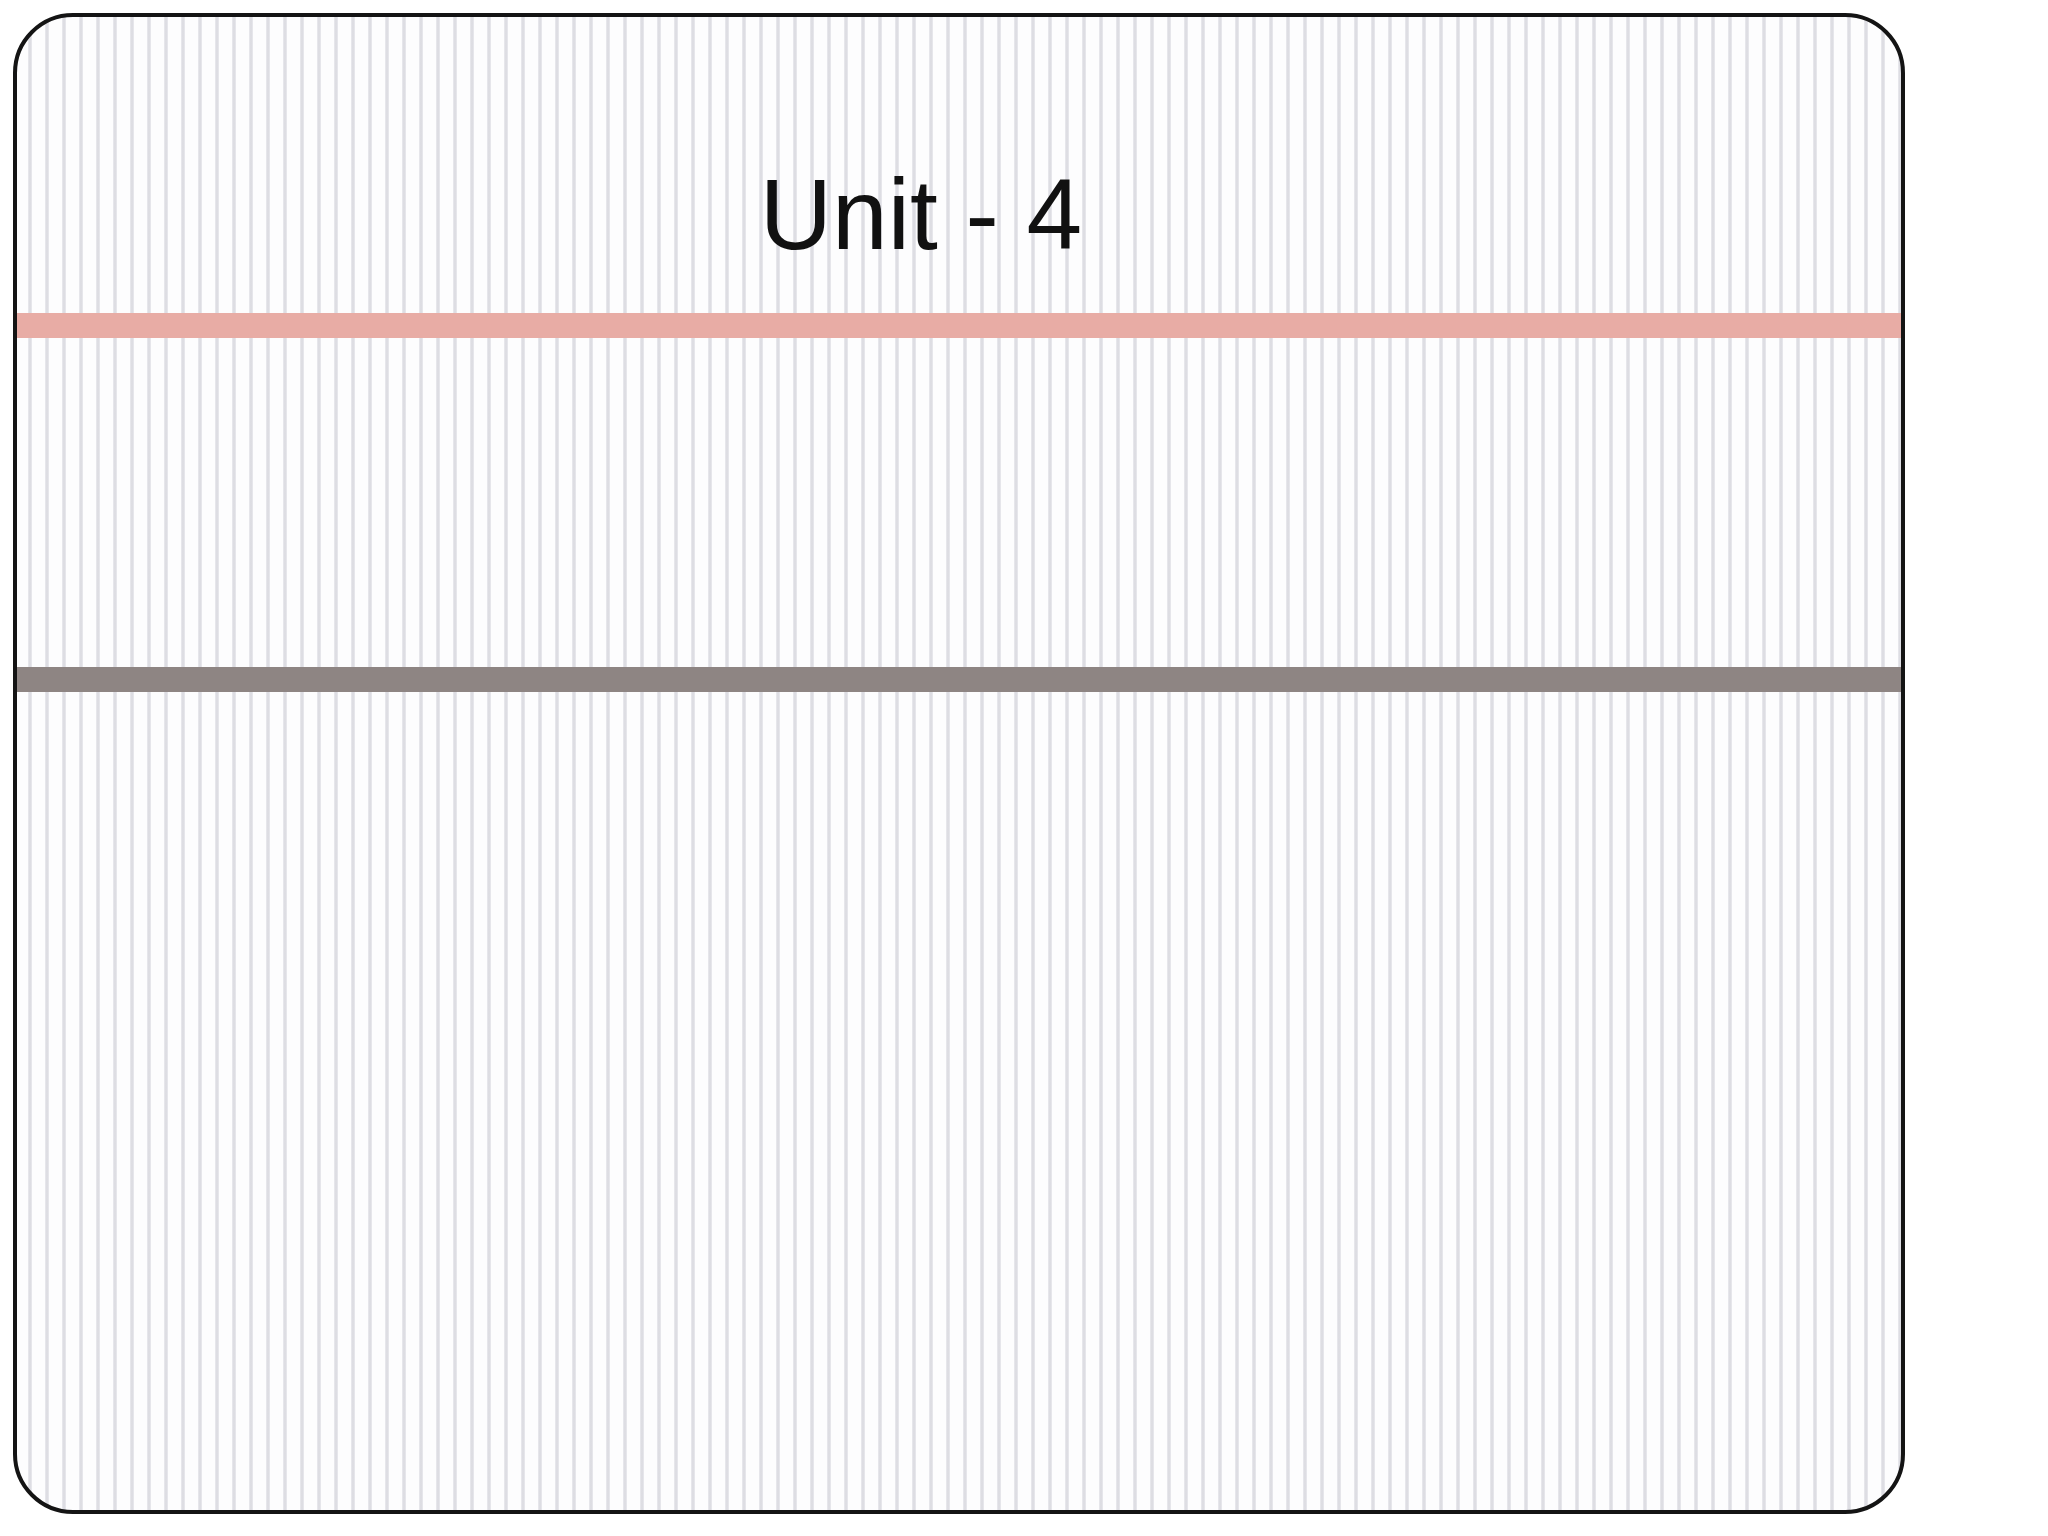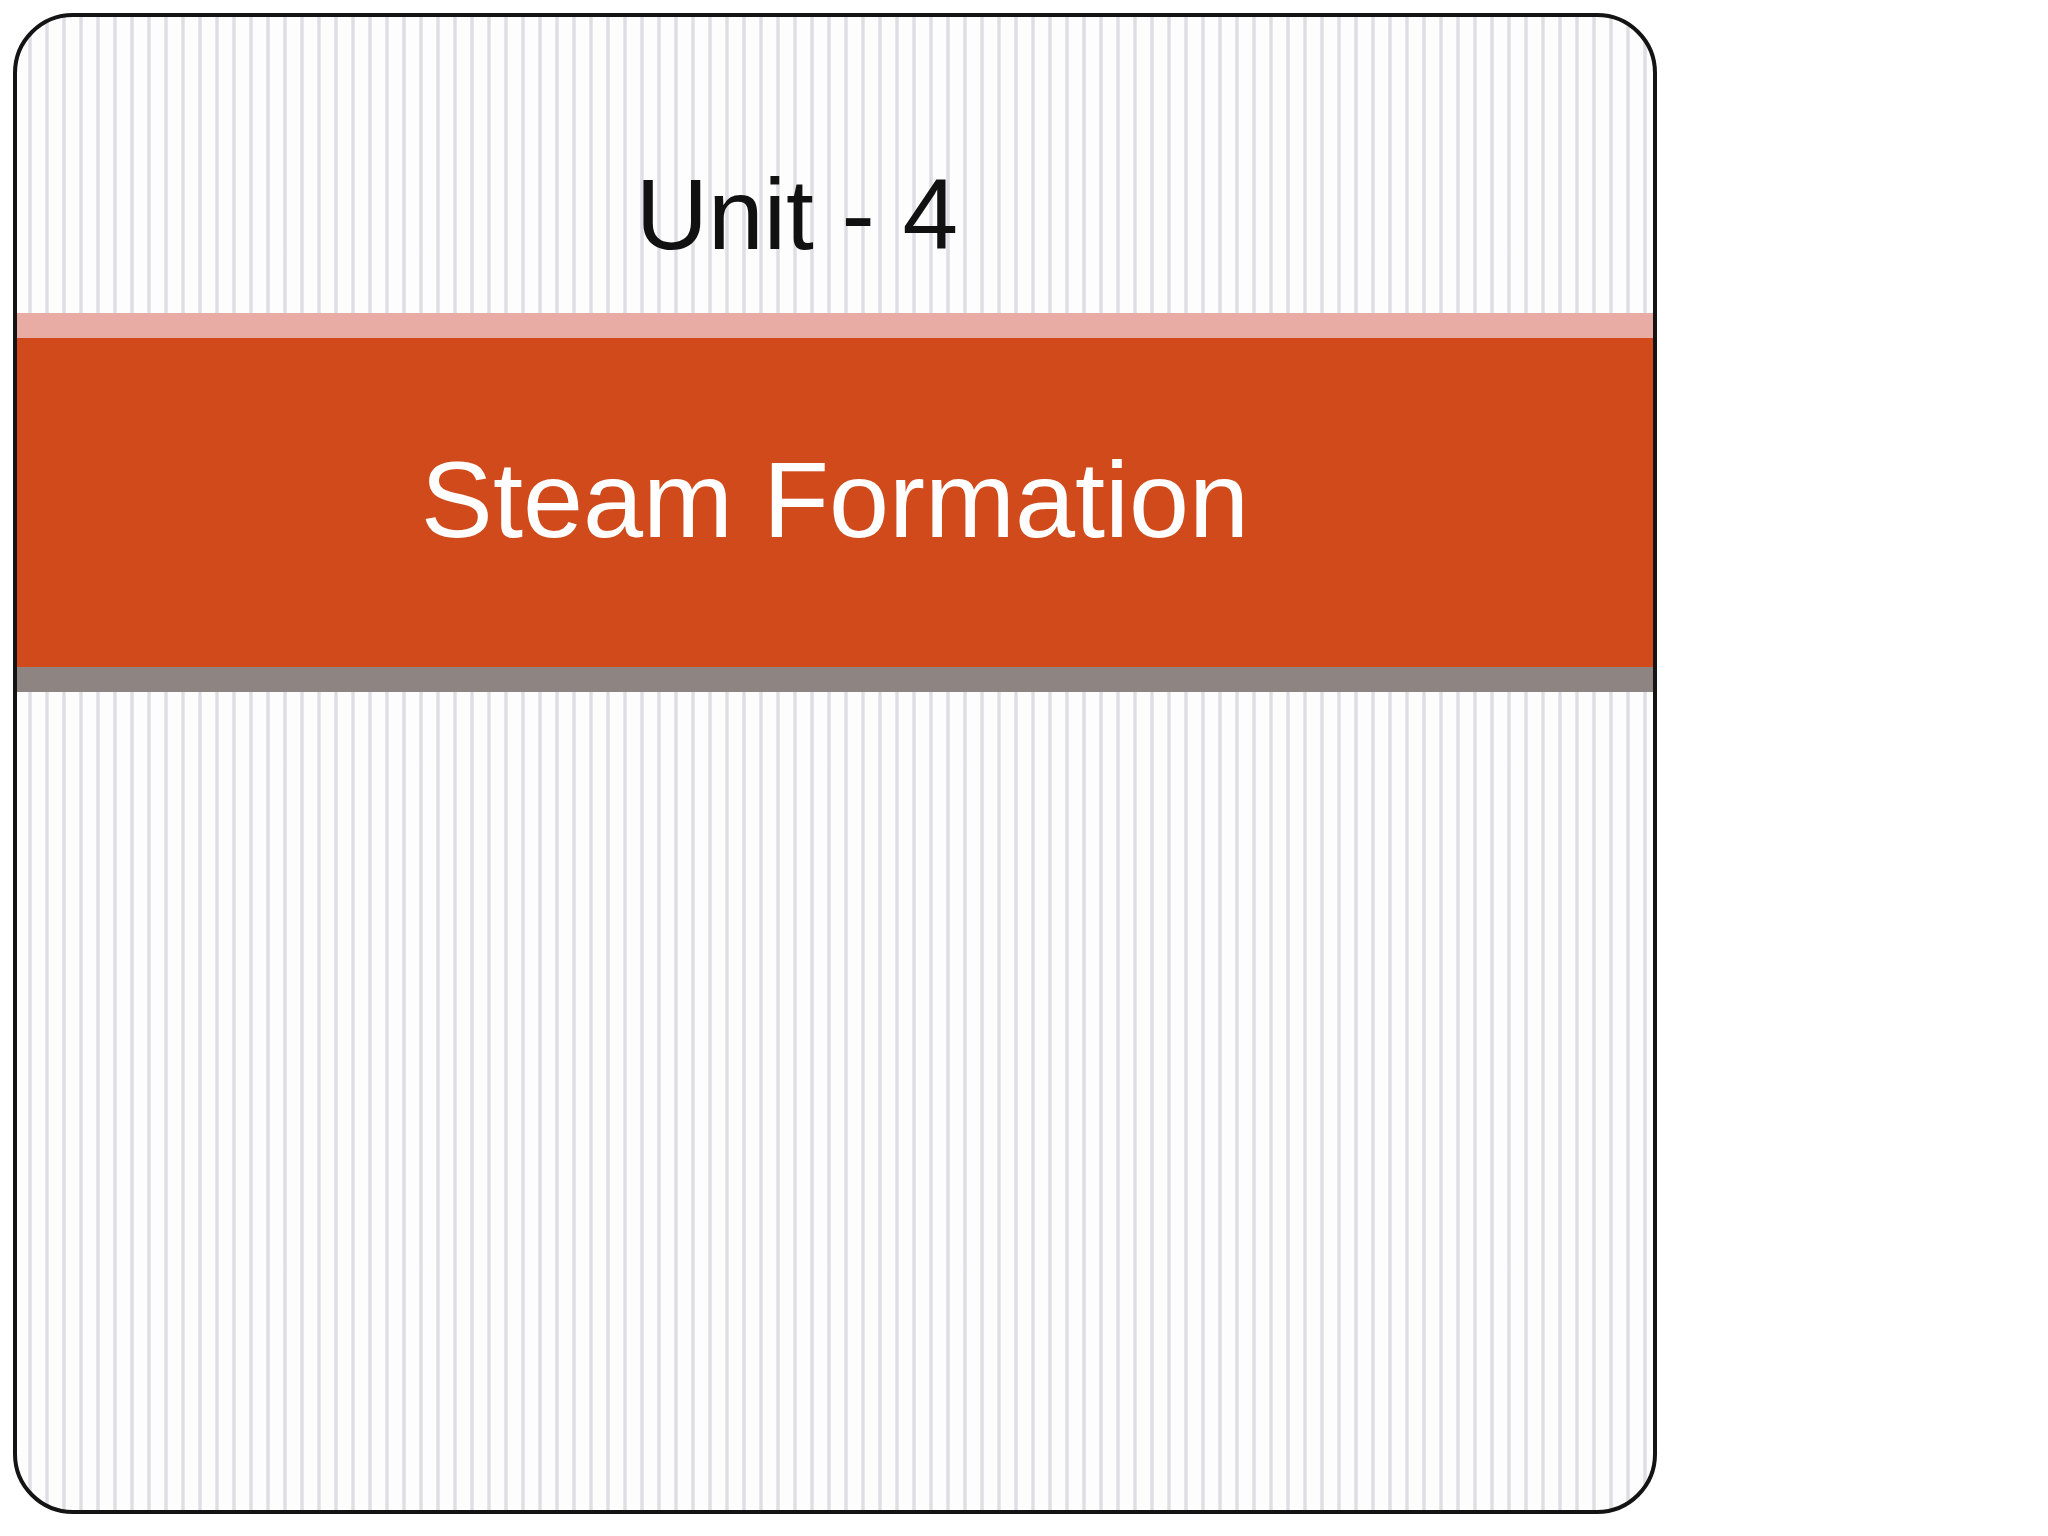--- a/index.html
+++ b/index.html
@@ -15,21 +15,21 @@
   }
   .page {
     position: absolute;
     inset: 0;
     background: var(--page-background, #ffffff);
   }
   .slide {
     position: absolute;
     left: 13px;
     top: 13px;
-    width: 1644px;
+    width: 1892px;
     height: 1501px;
     box-sizing: border-box;
     border: 4px solid var(--border, #141414);
     border-radius: 60px;
     overflow: hidden;
     background-color: #fdfdfe;
     
     background-image: repeating-linear-gradient(
       to right,
       rgba(255,255,255,0)   0px,
@@ -88,18 +88,15 @@
     background: var(--stripe-gray, #8e8583);
   }
 </style>
 </head>
 <body>
 
 <div class="page">
   <div class="slide">
     <div class="title">Unit - 4</div>
     <div class="stripe pink"></div>
-    <div class="banner">
-      <div class="banner-text">Steam Formation</div>
-    </div>
     <div class="stripe gray"></div>
   </div>
 </div>
 
 </body></html>

